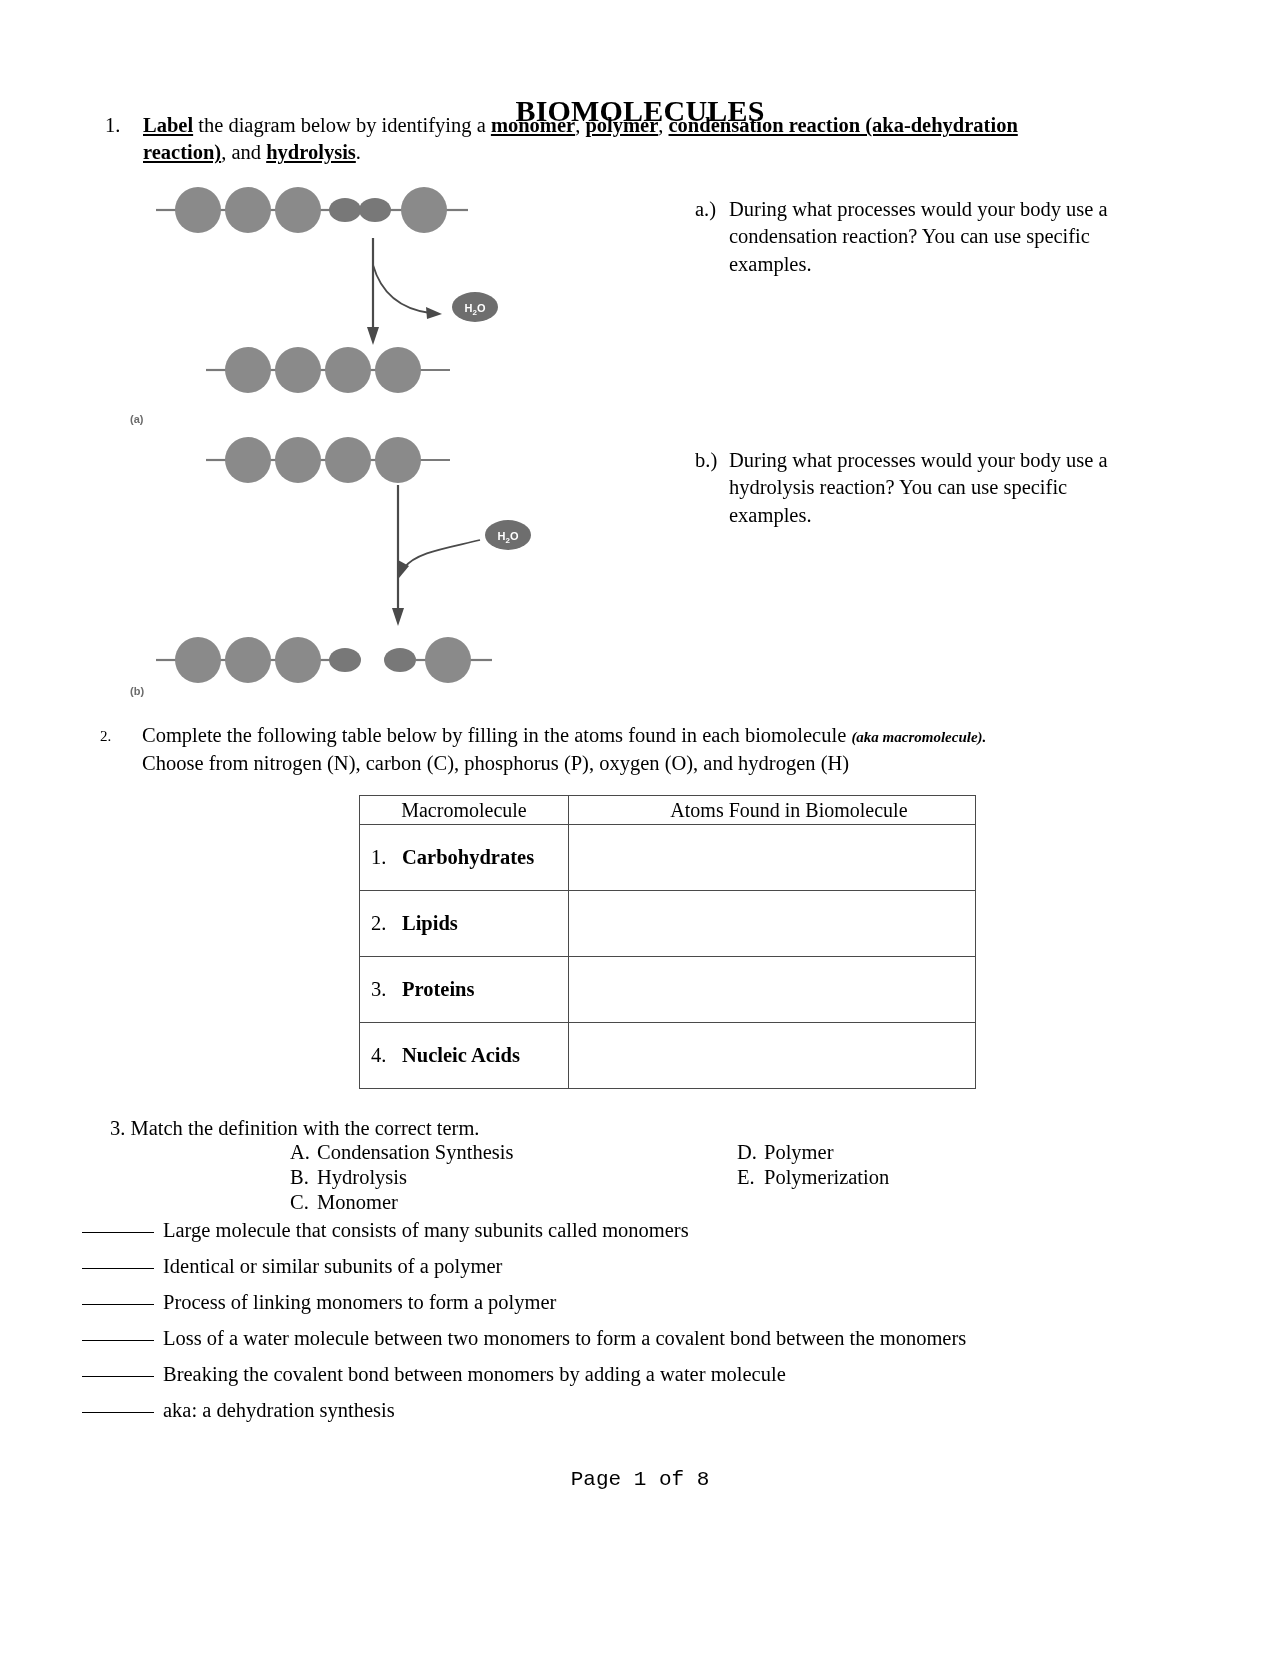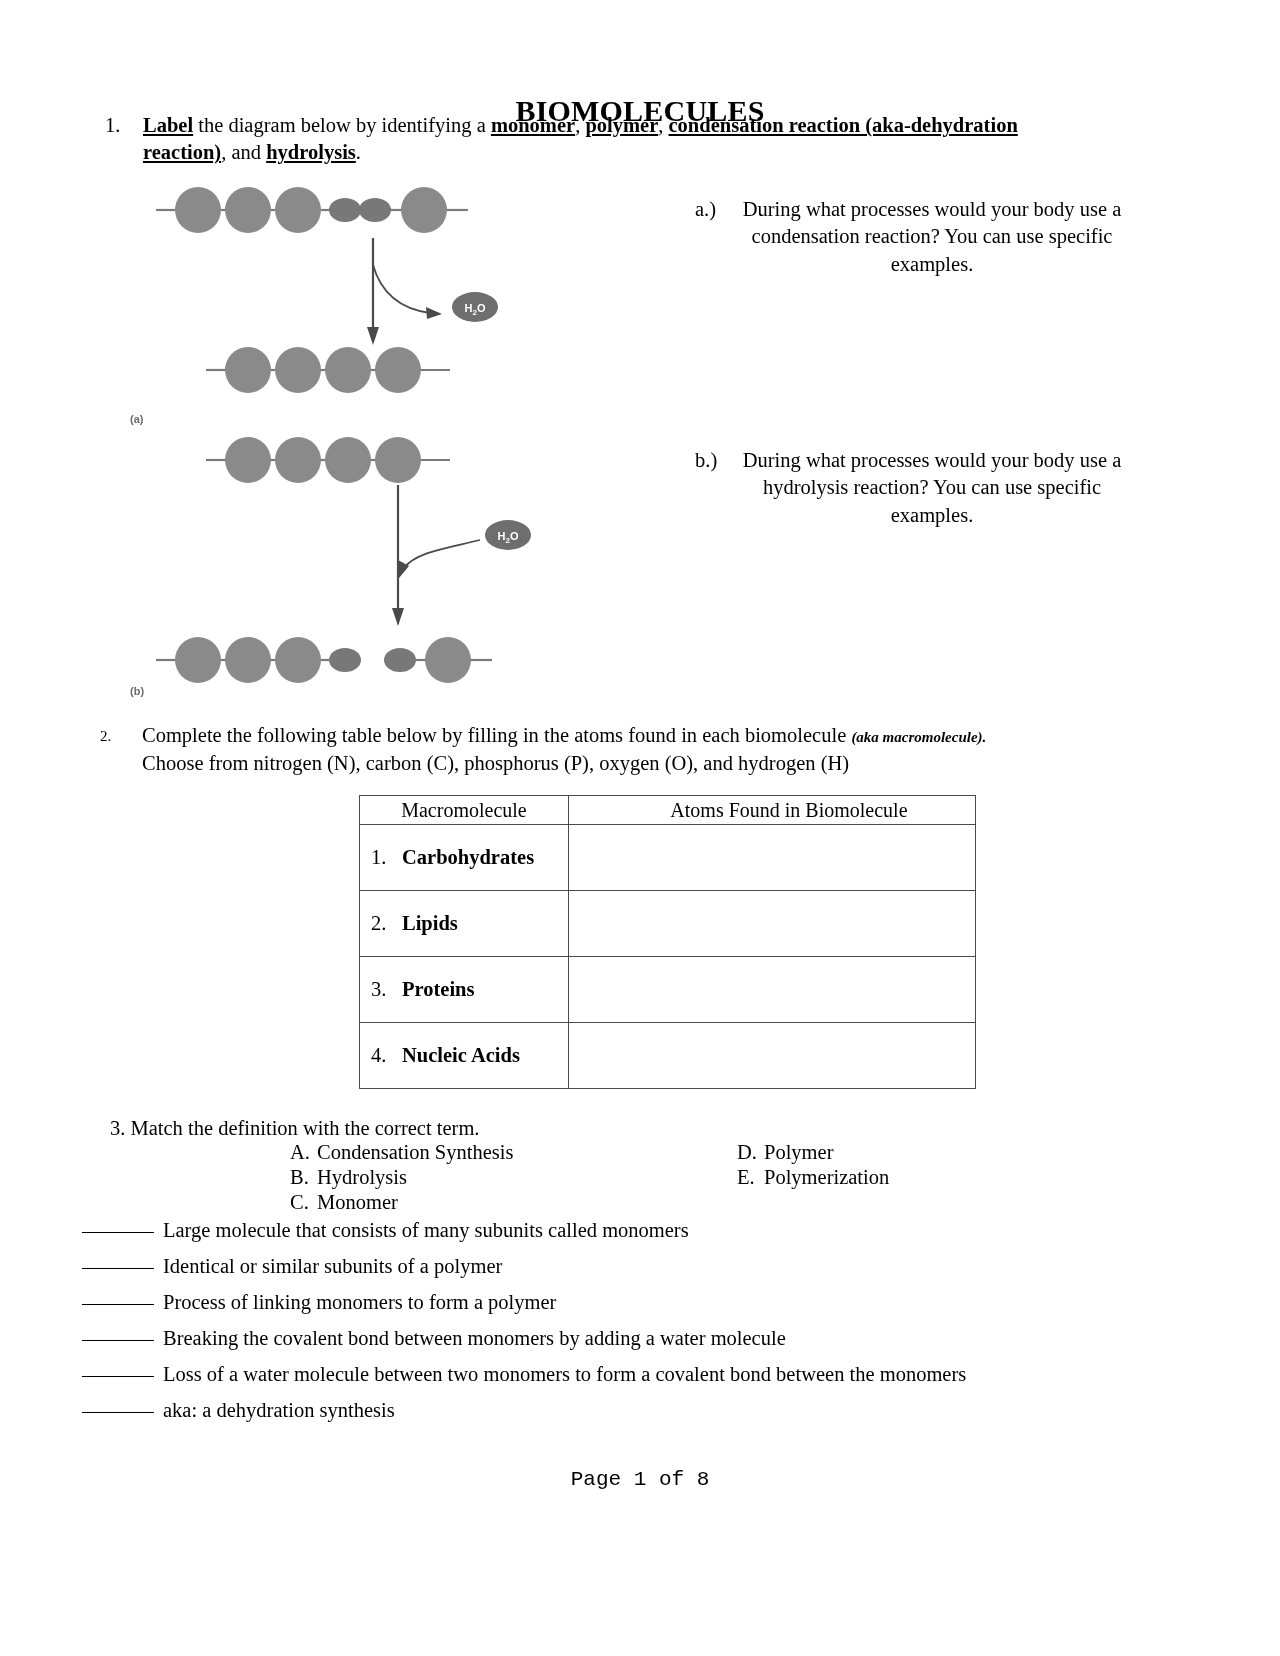--- a/index.html
+++ b/index.html
@@ -58,21 +58,21 @@
     font-size: 11px;
     font-weight: bold;
     color: #6b6b6b;
   }
 
   
   .rq { position: absolute; font-size: 20.5px; line-height: 1.33; width: 440px; }
   .rq-a { left: 695px; top: 196px; }
   .rq-b { left: 695px; top: 447px; }
   .rq-marker { position: absolute; left: 0; top: 0; width: 34px; }
-  .rq-body { display: block; margin-left: 34px; text-align: center; }
+  .rq-body { display: block; margin-left: 34px; }
 
   
   .q2 { position: absolute; left: 100px; top: 722px; width: 990px; font-size: 20.5px; line-height: 1.35; }
   .q2-num { position: absolute; left: 0; top: 4px; font-size: 15px; }
   .q2-body { margin-left: 42px; display: block; }
   .small-bi { font-size: 15px; font-weight: bold; font-style: italic; text-align: right; }
 
   
   .tbl {
     position: absolute;
@@ -325,27 +325,27 @@
     <div class="match-row">
       <span class="blank"></span>
       <span class="match-text">Identical or similar subunits of a polymer</span>
     </div>
     <div class="match-row">
       <span class="blank"></span>
       <span class="match-text">Process of linking monomers to form a polymer</span>
     </div>
     <div class="match-row">
       <span class="blank"></span>
+      <span class="match-text">Loss of a water molecule between two monomers to form a covalent bond between the monomers</span>
+    </div>
+    <div class="match-row">
+      <span class="blank"></span>
       <span class="match-text">Breaking the covalent bond between monomers by adding a water molecule</span>
     </div>
     <div class="match-row">
       <span class="blank"></span>
-      <span class="match-text">Loss of a water molecule between two monomers to form a covalent bond between the monomers</span>
-    </div>
-    <div class="match-row">
-      <span class="blank"></span>
       <span class="match-text">aka: a dehydration synthesis</span>
     </div>
   </div>
 
   <div class="footer">Page 1 of 8</div>
 
 </div>
 
 </body></html>

